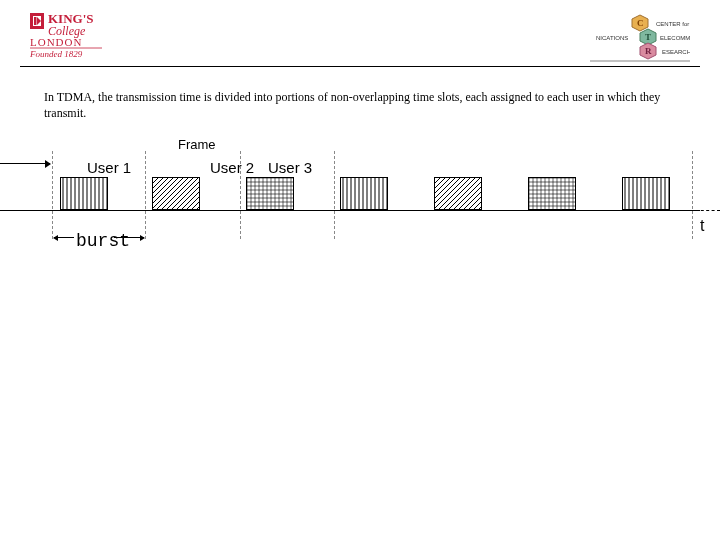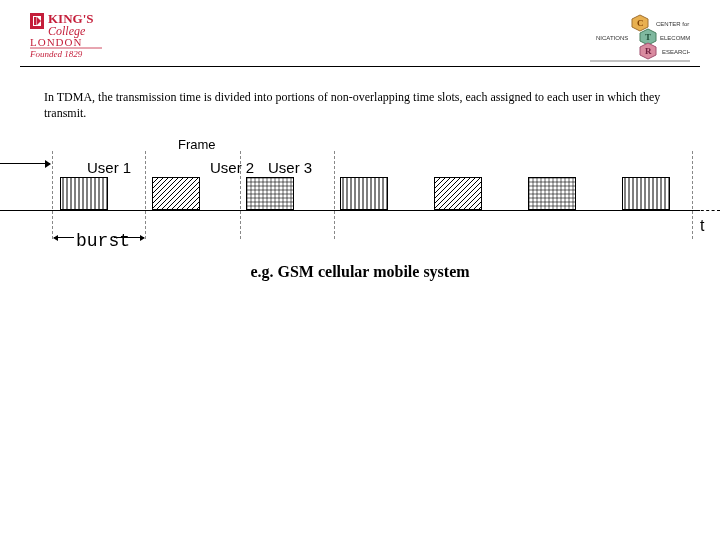--- a/index.html
+++ b/index.html
@@ -131,14 +131,13 @@
 
     <div class="axis"></div>
     <div class="axis-dash"></div>
     <div class="tlabel">t</div>
 
     <div class="burst-arrow-l"></div>
     <div class="burst-label">burst</div>
     <div class="burst-arrow-r"></div>
   </div>
 
-  <div class="caption">e.g. GSM cellular mobile system</div>
 </div>
 
 </body></html>

